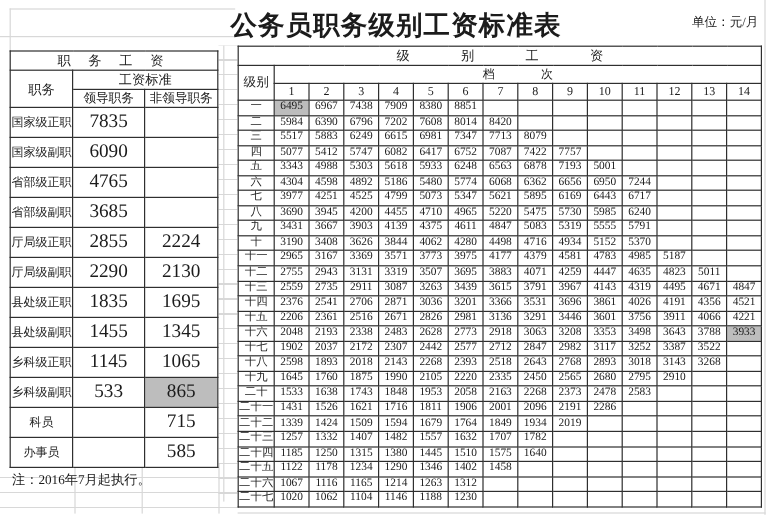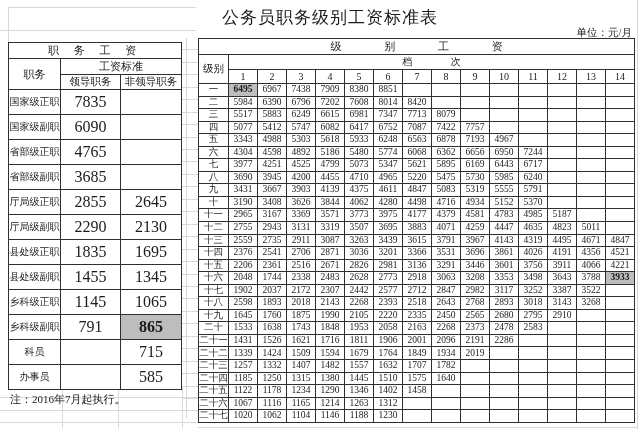--- a/index.html
+++ b/index.html
@@ -18,25 +18,25 @@
   .grid-strip{
     position:absolute;
     background:repeating-linear-gradient(to bottom,transparent 0 11.45px,var(--grid) 11.45px 12.45px);
     z-index:0;
   }
   .vline{position:absolute;width:1px;background:var(--grid);z-index:0;}
   .hline{position:absolute;height:1px;background:var(--grid);z-index:0;}
 
   .page-title{
     position:absolute;left:20px;right:0;top:6px;height:26px;
-    text-align:center;font-size:17px;font-weight:normal;letter-spacing:1px;
+    text-align:center;font-size:22px;font-weight:bold;letter-spacing:1px;
     z-index:2;
   }
   .unit-label{
-    position:absolute;right:8px;top:26px;font-size:10.5px;z-index:2;text-align:right;
+    position:absolute;right:8px;top:12px;font-size:10.5px;z-index:2;text-align:right;
   }
   .note-label{
     position:absolute;left:10px;top:392px;font-size:11px;z-index:2;text-align:right;
   }
 
   table{border-collapse:collapse;table-layout:fixed;background:#fff;position:absolute;z-index:1;}
   td,th{border:1px solid var(--border);padding:0;text-align:center;vertical-align:middle;
         overflow:hidden;white-space:nowrap;font-weight:normal;}
 
   
@@ -50,21 +50,21 @@
 
   
   #right-table{left:198px;top:38px;width:436px;}
   #right-table .group-h{height:13px;font-size:11px;letter-spacing:20px;text-indent:20px;}
   #right-table .grade-h{height:10px;font-size:10px;letter-spacing:18px;text-indent:18px;}
   #right-table .num-h{height:13px;font-size:10px;}
   #right-table .level-h{font-size:10.5px;margin-left:24px;}
   #right-table td{height:11.55px;font-size:9.5px;line-height:1;}
   #right-table td.level{font-size:9.5px;}
 
-  .hl{background:var(--hl);font-weight:bold;}
+  .hl{background:var(--hl);}
 </style>
 </head>
 <body>
 
 <div class="grid-strip" style="left:182px;top:38px;width:16px;height:380px;"></div>
 <div class="grid-strip" style="left:0;top:386px;width:198px;height:43px;"></div>
 <div class="hline" style="left:198px;top:427px;width:440px;"></div>
 <div class="hline" style="left:8px;top:7px;width:188px;"></div>
 <div class="hline" style="left:0;top:30px;width:196px;"></div>
 <div class="vline" style="left:8px;top:7px;height:35px;"></div>
@@ -113,21 +113,21 @@
         <td></td>
       </tr>
       <tr>
         <td class="job">省部级副职</td>
         <td>3685</td>
         <td></td>
       </tr>
       <tr>
         <td class="job">厅局级正职</td>
         <td>2855</td>
-        <td>2645</td>
+        <td>2224</td>
       </tr>
       <tr>
         <td class="job">厅局级副职</td>
         <td>2290</td>
         <td>2130</td>
       </tr>
       <tr>
         <td class="job">县处级正职</td>
         <td>1835</td>
         <td>1695</td>
@@ -137,21 +137,21 @@
         <td>1455</td>
         <td>1345</td>
       </tr>
       <tr>
         <td class="job">乡科级正职</td>
         <td>1145</td>
         <td>1065</td>
       </tr>
       <tr>
         <td class="job">乡科级副职</td>
-        <td>791</td>
+        <td>533</td>
         <td class="hl">865</td>
       </tr>
       <tr>
         <td class="job">科员</td>
         <td></td>
         <td>715</td>
       </tr>
       <tr>
         <td class="job">办事员</td>
         <td></td>
@@ -276,21 +276,21 @@
         <td class="level">五</td>
         <td>3343</td>
         <td>4988</td>
         <td>5303</td>
         <td>5618</td>
         <td>5933</td>
         <td>6248</td>
         <td>6563</td>
         <td>6878</td>
         <td>7193</td>
-        <td>4967</td>
+        <td>5001</td>
         <td></td>
         <td></td>
         <td></td>
         <td></td>
       </tr>
       <tr>
         <td class="level">六</td>
         <td>4304</td>
         <td>4598</td>
         <td>4892</td>
@@ -455,21 +455,21 @@
         <td>3446</td>
         <td>3601</td>
         <td>3756</td>
         <td>3911</td>
         <td>4066</td>
         <td>4221</td>
       </tr>
       <tr>
         <td class="level">十六</td>
         <td>2048</td>
-        <td>1744</td>
+        <td>2193</td>
         <td>2338</td>
         <td>2483</td>
         <td>2628</td>
         <td>2773</td>
         <td>2918</td>
         <td>3063</td>
         <td>3208</td>
         <td>3353</td>
         <td>3498</td>
         <td>3643</td>

